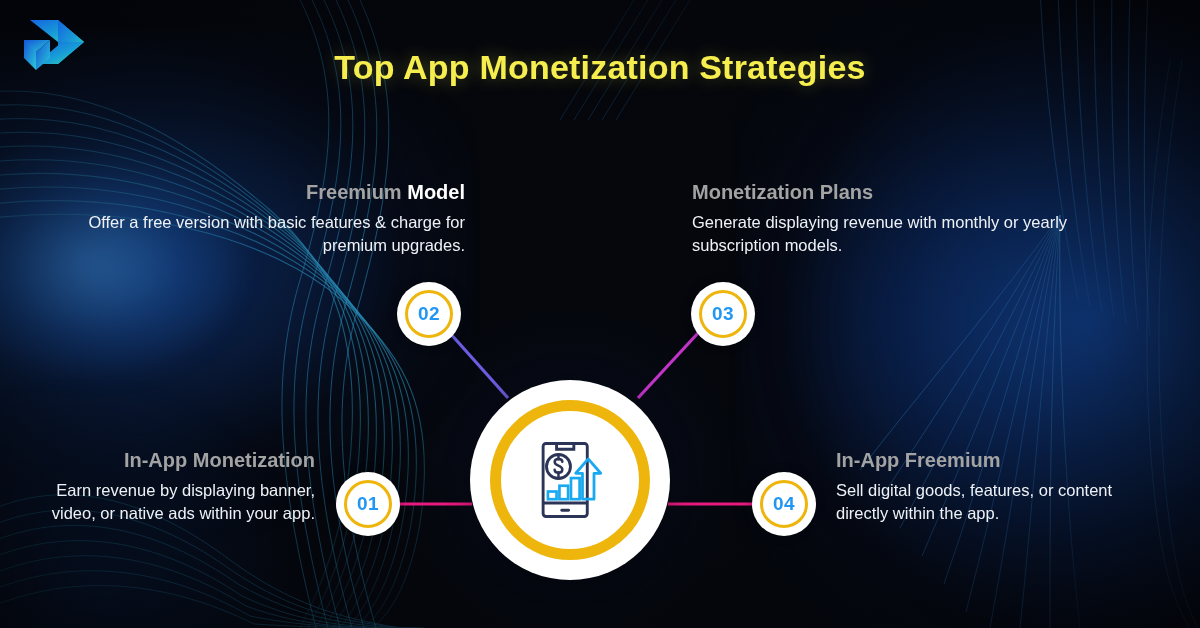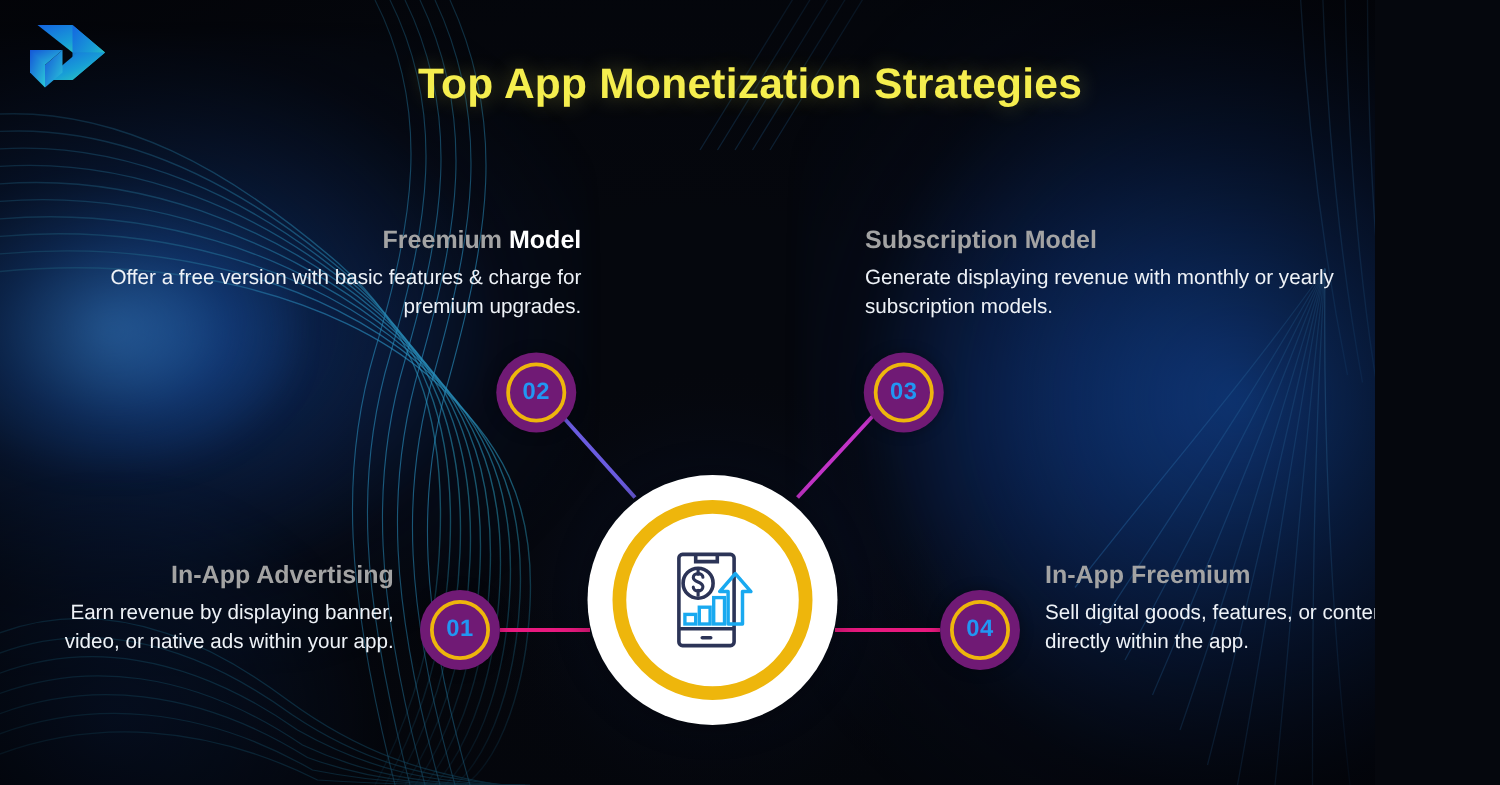--- a/index.html
+++ b/index.html
@@ -2,21 +2,21 @@
 <html><head>
 <meta charset="utf-8">
 <style>
   * { margin:0; padding:0; box-sizing:border-box; }
   html,body { width:1200px; height:628px; overflow:hidden; }
   body {
     background:#05070d;
     font-family:"Liberation Sans", sans-serif;
     position:relative;
   }
-  #stage { position:absolute; inset:0; width:1100px; height:628px; overflow:hidden; }
+  #stage { position:absolute; inset:0; width:1200px; height:628px; overflow:hidden; }
 
   
   .bg-layer { position:absolute; inset:0; pointer-events:none; }
   .glow-left {
     position:absolute; left:-230px; top:30px; width:700px; height:500px;
     background:radial-gradient(ellipse at 45% 45%, rgba(32,110,215,.80) 0%, rgba(18,66,150,.45) 32%, rgba(8,28,70,.18) 58%, rgba(5,7,13,0) 78%);
     filter:blur(6px);
   }
   .glow-left2 {
     position:absolute; left:-60px; top:150px; width:300px; height:230px;
@@ -61,21 +61,21 @@
   .blk-subscription { left:692px; top:180px; width:420px; text-align:left; }
   .blk-advertising { left:20px; top:448px; width:295px; text-align:right; }
   .blk-purchases { left:836px; top:448px; width:320px; text-align:left; }
 
   
   .connectors { position:absolute; inset:0; }
 
   
   .badge {
     position:absolute; width:64px; height:64px; border-radius:50%;
-    background:#701a75; display:flex; align-items:center; justify-content:center;
+    background:#ffffff; display:flex; align-items:center; justify-content:center;
     box-shadow:0 0 10px rgba(0,0,0,.35);
   }
   .badge .ring {
     width:48px; height:48px; border-radius:50%;
     border:3.5px solid #eeb60c;
     display:flex; align-items:center; justify-content:center;
   }
   .badge .num {
     font-size:19px; font-weight:bold; color:#2196f3; letter-spacing:.5px;
   }
@@ -279,26 +279,26 @@
       <span class="num">04</span>
     </div>
   </div>
 
   <div class="block blk-freemium">
     <h3><span class="hl">Freemium </span><span>Model</span></h3>
     <p>Offer a free version with basic features &amp; charge for premium upgrades.</p>
   </div>
 
   <div class="block blk-subscription">
-    <h3><span class="hl">Subscription Model</span><span></span></h3>
+    <h3><span class="hl">Monetization Plans</span><span></span></h3>
     <p>Generate displaying revenue with monthly or yearly subscription models.</p>
   </div>
 
   <div class="block blk-advertising">
-    <h3><span class="hl">In-App Advertising</span><span></span></h3>
+    <h3><span class="hl">In-App Monetization</span><span></span></h3>
     <p>Earn revenue by displaying banner, video, or native ads within your app.</p>
   </div>
 
   <div class="block blk-purchases">
     <h3><span class="hl">In-App Freemium</span><span></span></h3>
     <p>Sell digital goods, features, or content directly within the app.</p>
   </div>
 
 </div>
 

